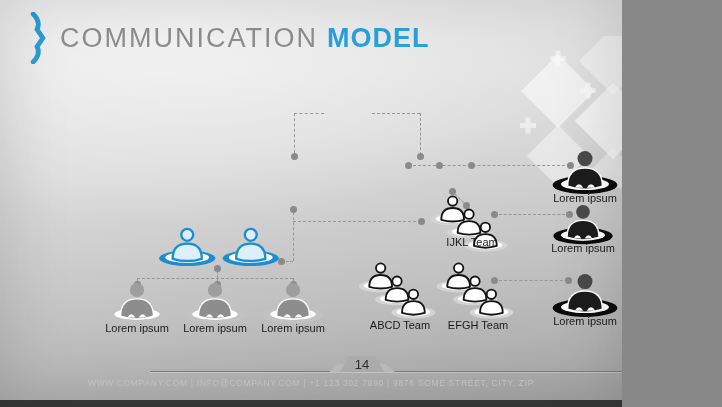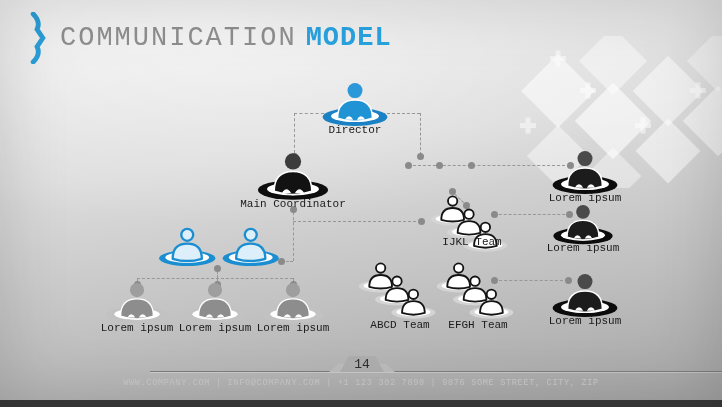--- a/index.html
+++ b/index.html
@@ -1,18 +1,18 @@
 <!DOCTYPE html>
 <html><head>
 <meta charset="utf-8">
 <style>
   html,body{margin:0;padding:0;background:#888;}
   .slide{
-    position:relative;width:722px;height:407px;overflow:hidden;
-    font-family:Liberation Mono, monospace;
+    position:relative;width:622px;height:407px;overflow:hidden;
+    font-family:Liberation Sans, sans-serif;
     background:
       radial-gradient(120% 90% at 30% 6%, rgba(255,255,255,.55), rgba(255,255,255,0) 55%),
       linear-gradient(172deg,#eeeeee 0%,#dcdcdc 38%,#c0c0c0 70%,#a3a3a3 100%);
   }
   .vignette{position:absolute;inset:0;box-shadow:inset 0 0 70px rgba(0,0,0,.16);pointer-events:none;z-index:9;}
 
   
   .title-row{position:absolute;left:28px;top:12px;display:flex;align-items:center;z-index:5;}
   .brace{width:20px;height:52px;margin-right:12px;}
   .title-text{font-size:27px;letter-spacing:2px;color:#8f8f8f;font-weight:400;white-space:nowrap;}
@@ -117,42 +117,20 @@
       <div class="dot" style="left: 213.5px; top: 264.5px;"></div>
       <div class="dot" style="left: 133.5px; top: 280.5px;"></div>
       <div class="dot" style="left: 213.5px; top: 280.5px;"></div>
       <div class="dot" style="left: 289.5px; top: 280.5px;"></div>
       <div class="dot" style="left: 490.5px; top: 210.5px;"></div>
       <div class="dot" style="left: 565.5px; top: 210.5px;"></div>
       <div class="dot" style="left: 490.5px; top: 276.5px;"></div>
       <div class="dot" style="left: 564.5px; top: 276.5px;"></div>
       <div class="dot" style="left: 448.5px; top: 187.5px;"></div>
       <div class="dot" style="left: 462.5px; top: 201.5px;"></div>
-      <div class="node" style="left: 319px; top: 80.6px;">
-        <svg width="72" height="46.8" viewBox="0 0 120 78" xmlns="http://www.w3.org/2000/svg">
-          <ellipse cx="60" cy="60" rx="54" ry="15" fill="#1a82c4"></ellipse>
-          <ellipse cx="60" cy="58.5" rx="40" ry="10" fill="#ffffff"></ellipse>
-          <path d="M31,62 C31,40 42,31.5 60,31.5 C78,31.5 89,40 89,62 C70,68.5 50,68.5 31,62 Z" fill="#2093d4" stroke="#ffffff" stroke-width="2.5"></path>
-          <path d="M43,64.5 Q50,53 57,64.5 Z" fill="#ffffff"></path>
-          <path d="M63,64.5 Q70,53 77,64.5 Z" fill="#ffffff"></path>
-          <circle cx="60" cy="16" r="12.5" fill="#2a98d9"></circle>
-        </svg>
-        <div class="node-label" style="top: 43.8px;">Director</div>
-      </div>
-      <div class="node" style="left: 254px; top: 150.65px;">
-        <svg width="78" height="50.7" viewBox="0 0 120 78" xmlns="http://www.w3.org/2000/svg">
-          <ellipse cx="60" cy="60" rx="54" ry="15" fill="#0d0d0d"></ellipse>
-          <ellipse cx="60" cy="58.5" rx="40" ry="10" fill="#ffffff"></ellipse>
-          <path d="M31,62 C31,40 42,31.5 60,31.5 C78,31.5 89,40 89,62 C70,68.5 50,68.5 31,62 Z" fill="#121212" stroke="#ffffff" stroke-width="2.5"></path>
-          <path d="M43,64.5 Q50,53 57,64.5 Z" fill="#ffffff"></path>
-          <path d="M63,64.5 Q70,53 77,64.5 Z" fill="#ffffff"></path>
-          <circle cx="60" cy="16" r="12.5" fill="#3c3c3c"></circle>
-        </svg>
-        <div class="node-label" style="top: 47.7px;">Main Coordinator</div>
-      </div>
       <div class="node" style="left: 549px; top: 148.6px;">
         <svg width="72" height="46.8" viewBox="0 0 120 78" xmlns="http://www.w3.org/2000/svg">
           <ellipse cx="60" cy="60" rx="54" ry="15" fill="#0c0c0c"></ellipse>
           <ellipse cx="60" cy="58.5" rx="40" ry="10" fill="#ffffff"></ellipse>
           <path d="M31,62 C31,40 42,31.5 60,31.5 C78,31.5 89,40 89,62 C70,68.5 50,68.5 31,62 Z" fill="#1c1c1c" stroke="#ffffff" stroke-width="2.5"></path>
           <path d="M43,64.5 Q50,53 57,64.5 Z" fill="#ffffff"></path>
           <path d="M63,64.5 Q70,53 77,64.5 Z" fill="#ffffff"></path>
           <circle cx="60" cy="16" r="12.5" fill="#4a4a4a"></circle>
         </svg>
         <div class="node-label" style="top: 43.8px;">Lorem ipsum</div>

